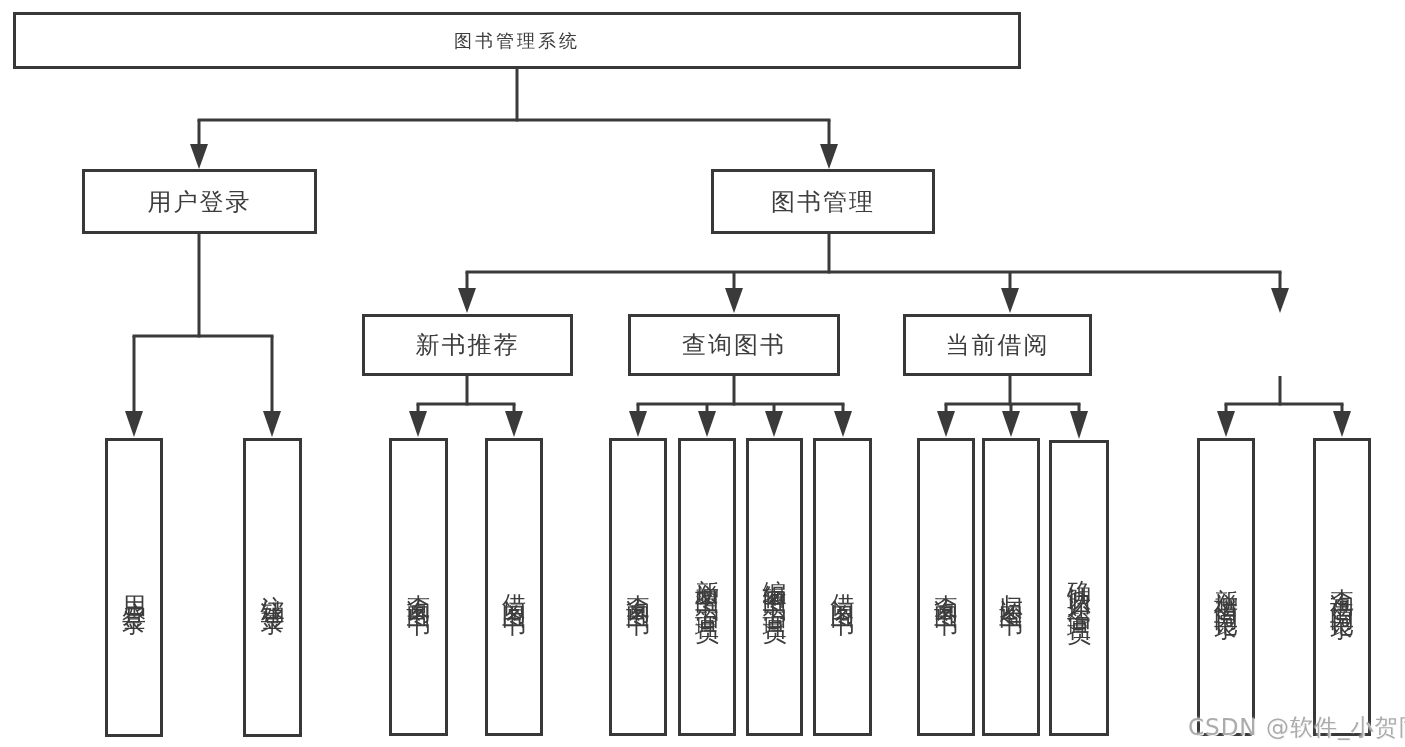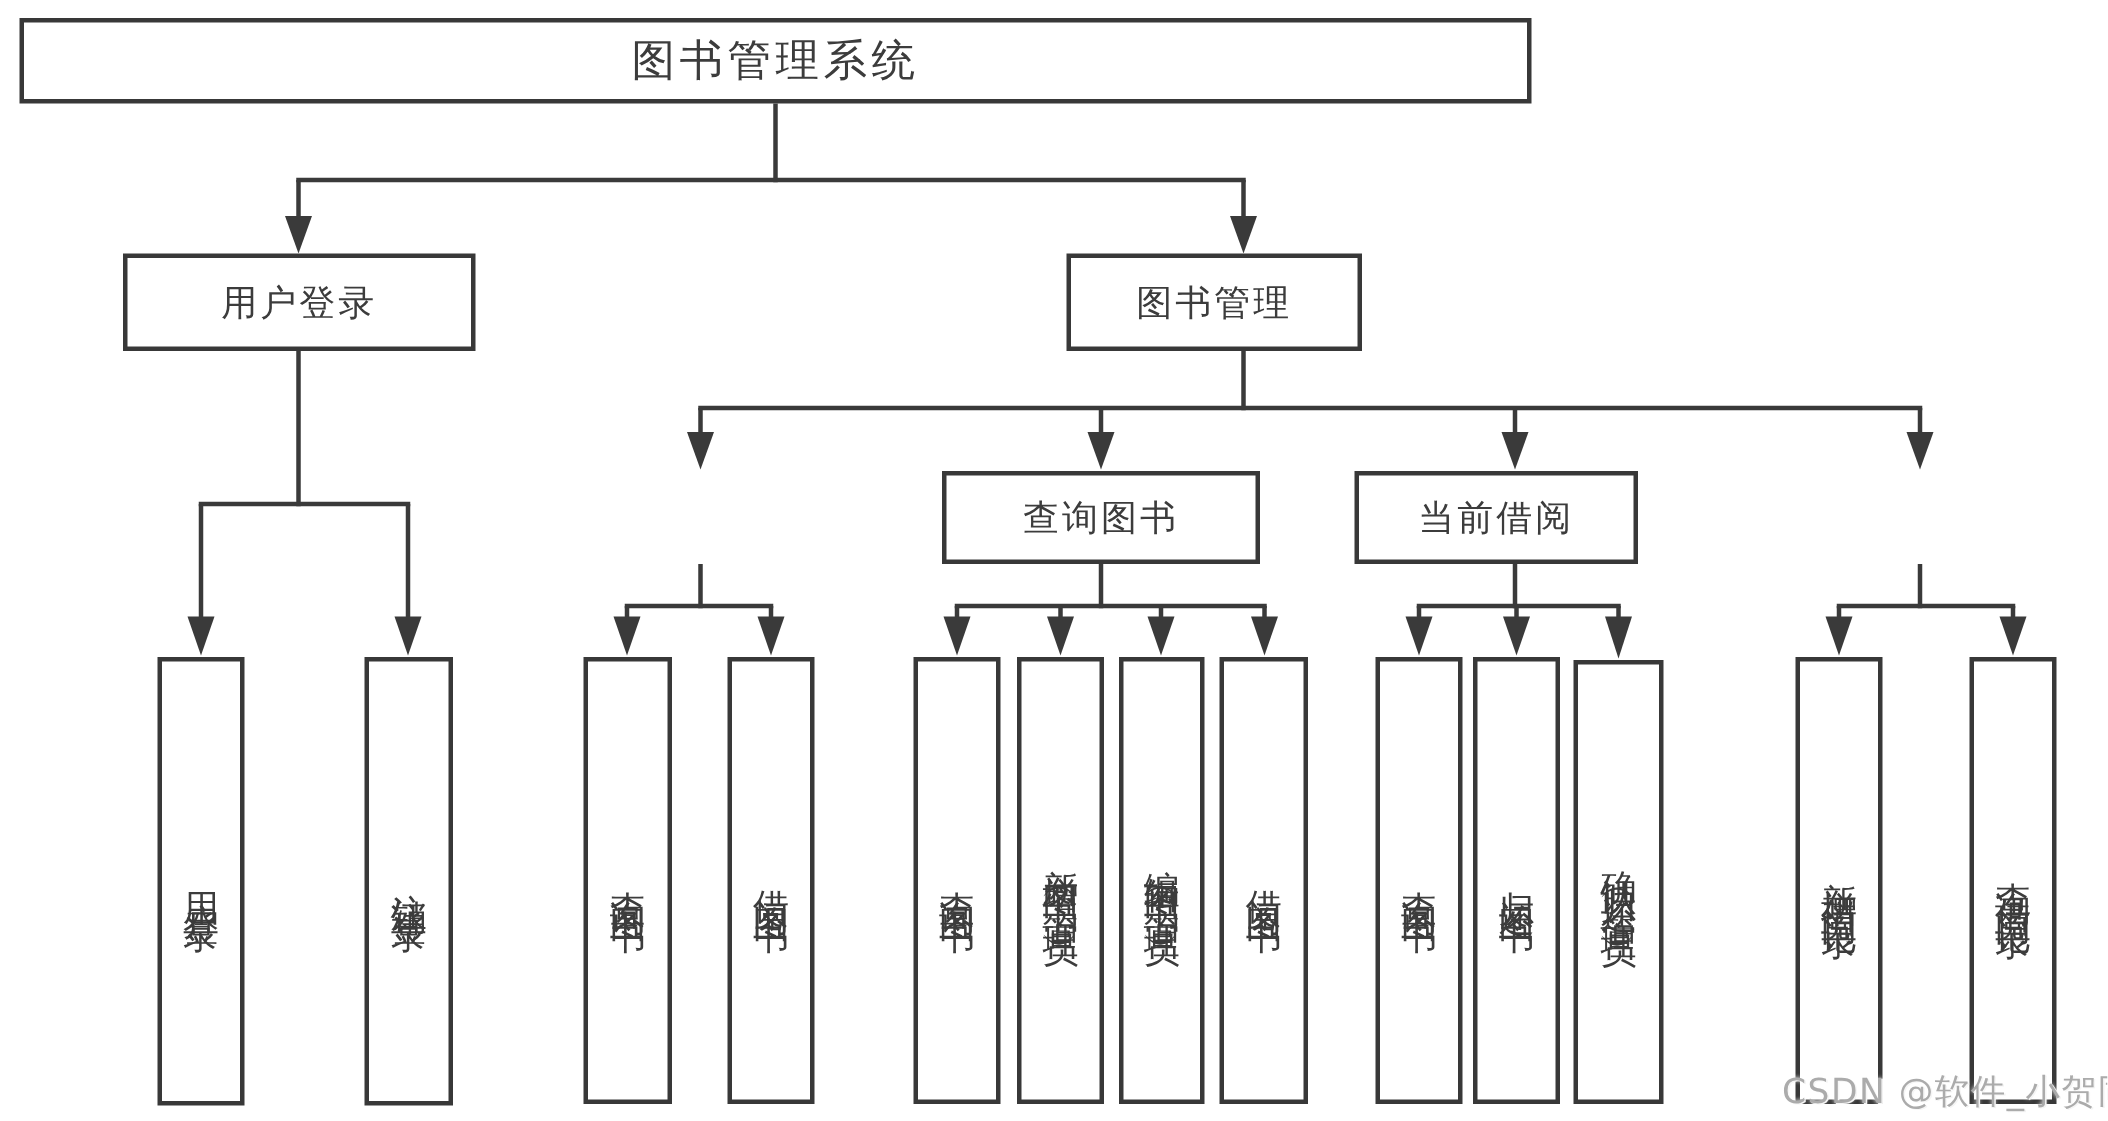--- a/index.html
+++ b/index.html
@@ -34,21 +34,21 @@
     align-items: center;
     justify-content: center;
     color: #3c3c3c;
   }
   .h-node span {
     font-size: 24px;
     letter-spacing: 2px;
     white-space: nowrap;
   }
   .root-node span {
-    font-size: 29px;
+    font-size: 18px;
     letter-spacing: 3px;
   }
   .v-node span {
     writing-mode: vertical-rl;
     text-orientation: mixed;
     font-size: 24px;
     line-height: 1;
     letter-spacing: 6px;
     max-height: 288px;
   }
@@ -145,24 +145,27 @@
     </g>
   </svg>
 
   <div class="node h-node root-node" style="left:13px;top:12px;width:1008px;height:57px">
     <span>图书管理系统</span>
   </div>
 
   <div class="node h-node" style="left:82px;top:169px;width:235px;height:65px">
     <span>用户登录</span>
   </div>
-  <div class="node h-node" style="left:711px;top:169px;width:197px;height:65px">
+  <div class="node h-node" style="left:711px;top:169px;width:224px;height:65px">
     <span>图书管理</span>
   </div>
 
+  <div class="node h-node" style="left:362px;top:314px;width:211px;height:62px">
+    <span>新书推荐</span>
+  </div>
   <div class="node h-node" style="left:628px;top:314px;width:212px;height:62px">
     <span>查询图书</span>
   </div>
   <div class="node h-node" style="left:903px;top:314px;width:189px;height:62px">
     <span>当前借阅</span>
   </div>
 
   <div class="node v-node" style="left:105px;top:438px;width:58px;height:299px">
     <span>用户登录</span>
   </div>

